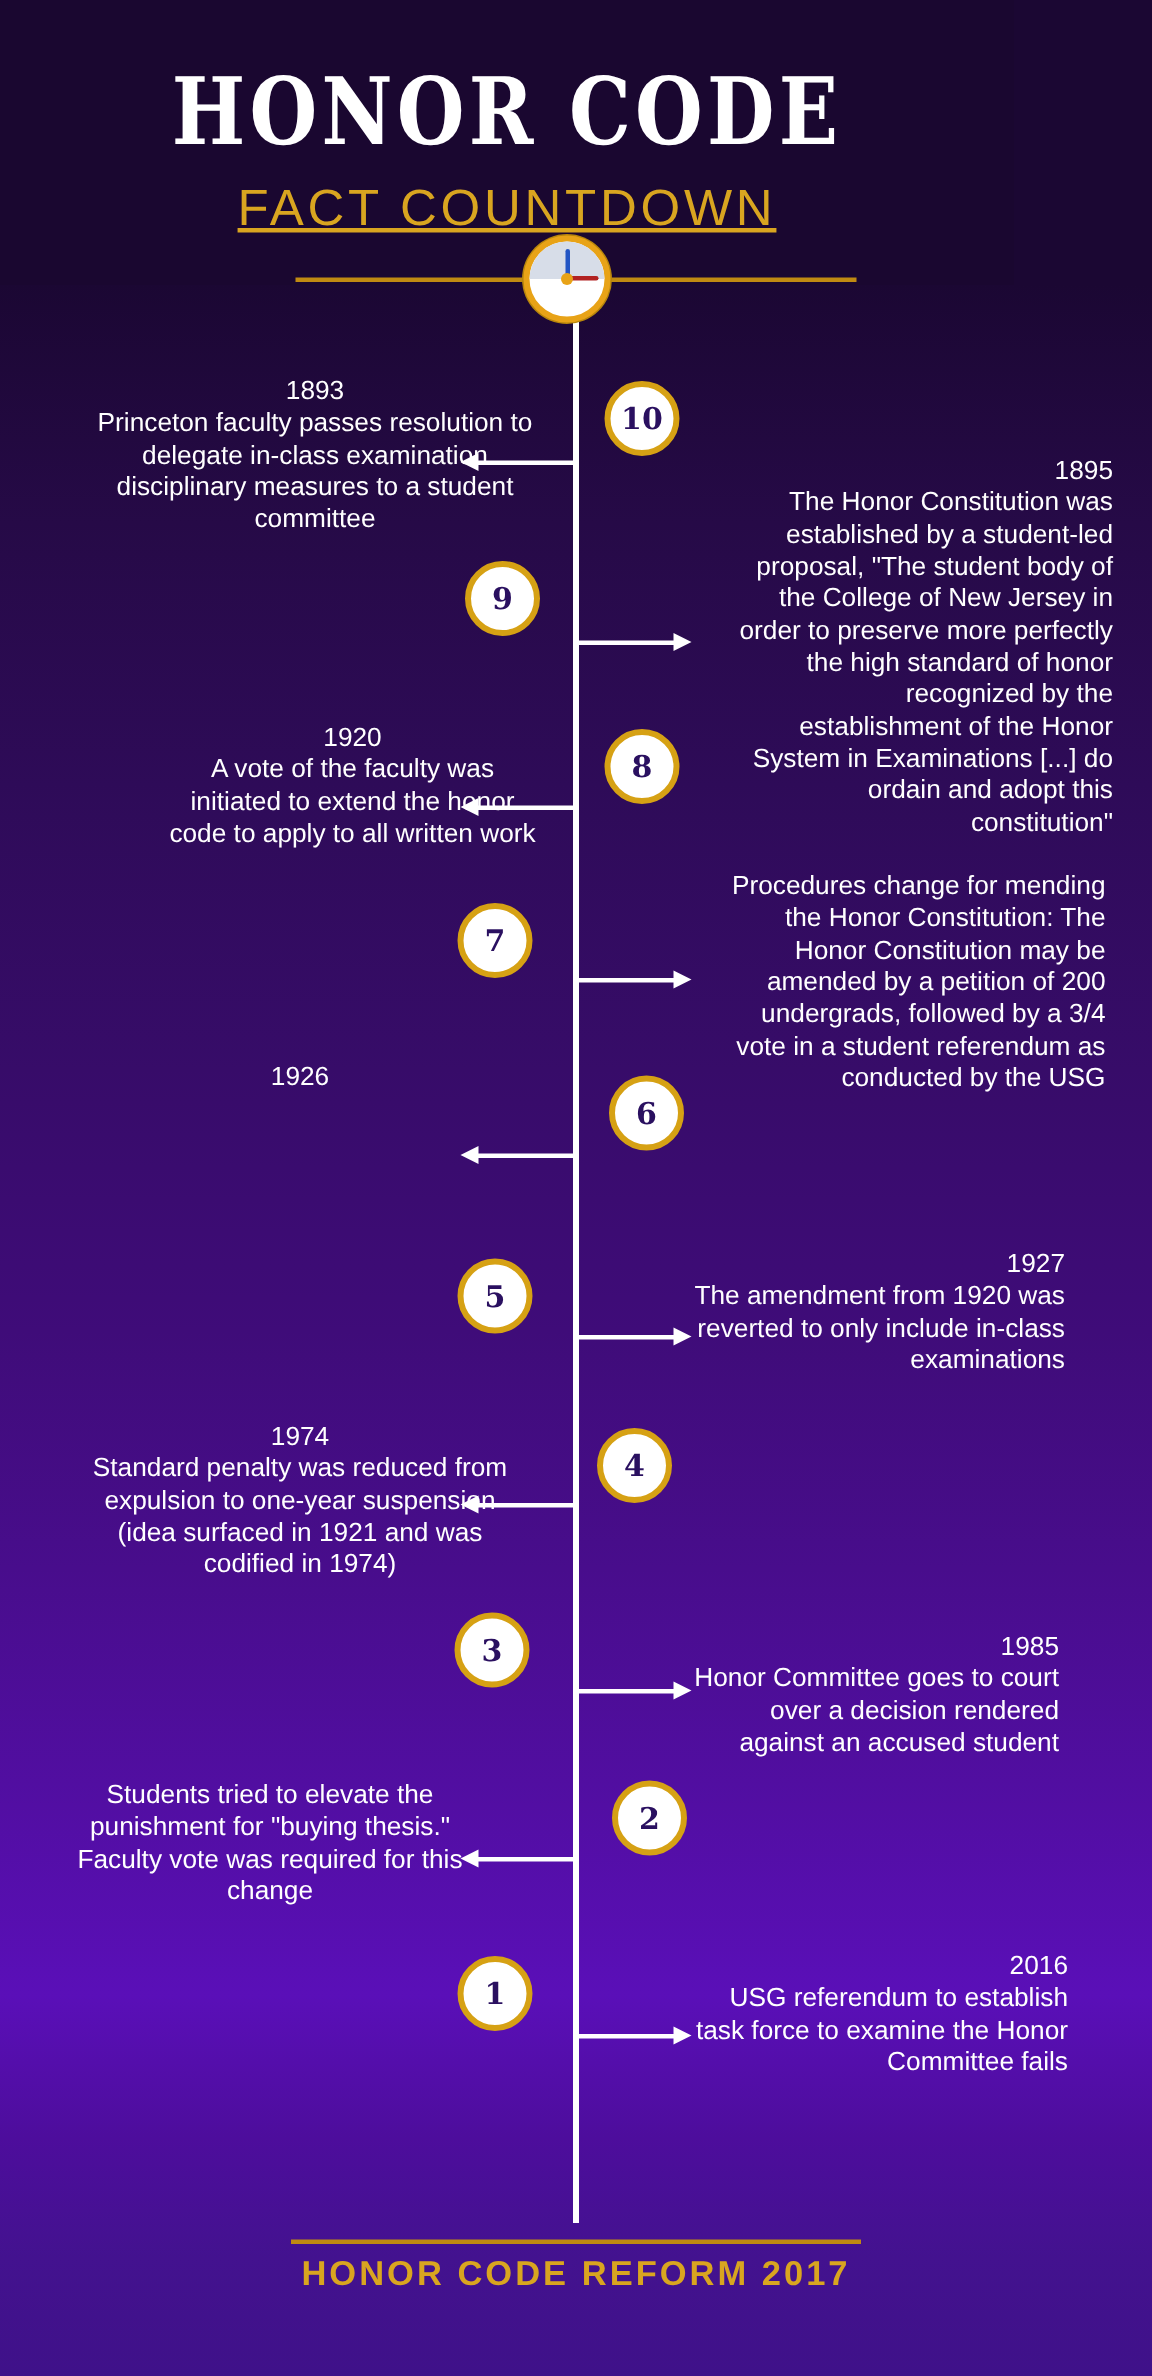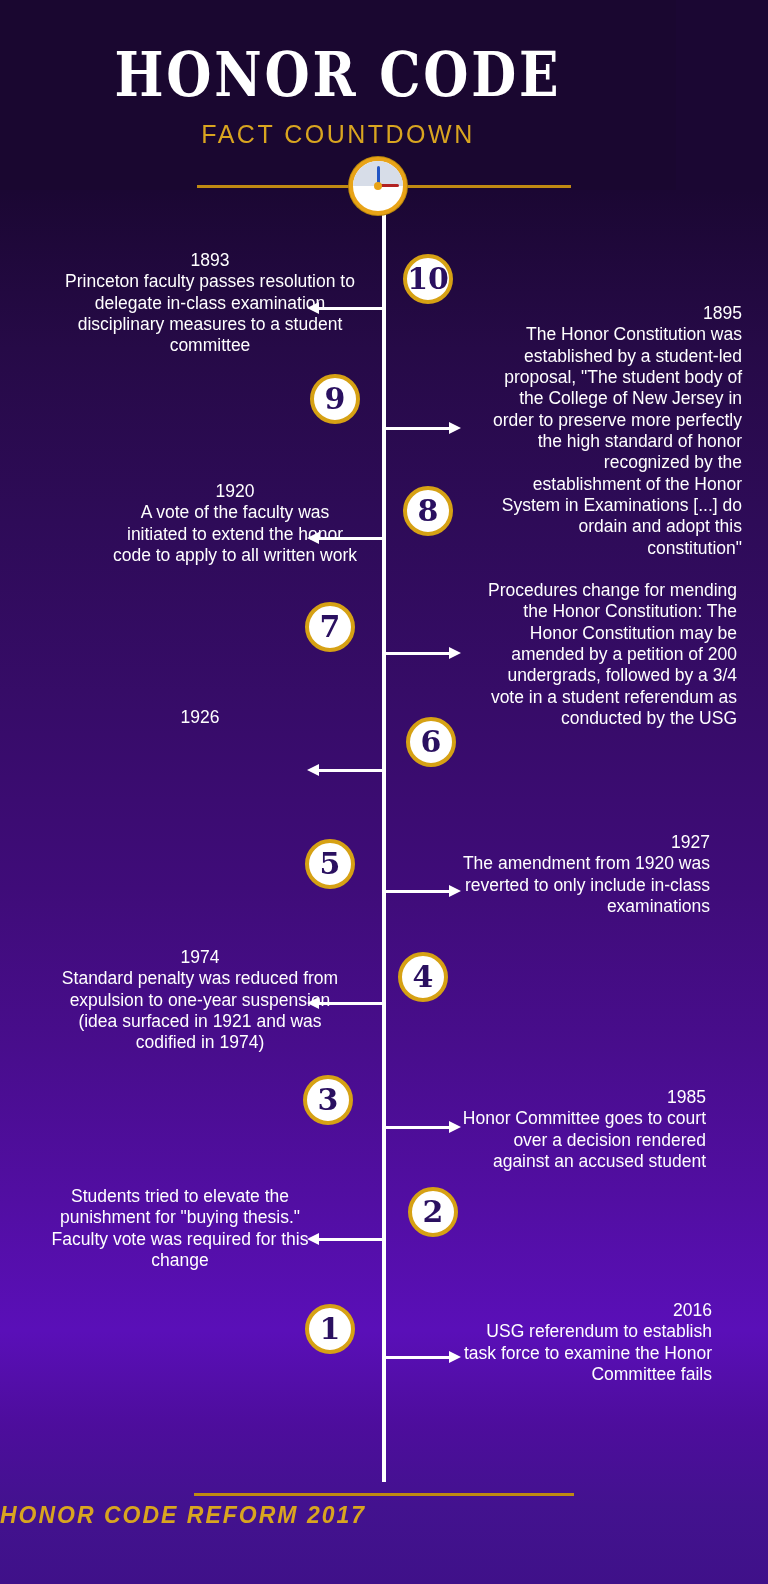--- a/index.html
+++ b/index.html
@@ -39,24 +39,25 @@
     font-weight:700;
     font-size:62px;
     letter-spacing:3px;
     color:#ffffff;
     line-height:1;
     font-stretch:condensed;
     transform:scaleX(0.93);
   }
   .subtitle {
     margin-top:14px;
-    font-size:25px;
+    font-size:34px;
     letter-spacing:2.5px;
     color:#D9A520;
     font-weight:400;
+    text-decoration:underline;
   }
   .gold-rule-top {
     position:absolute;
     left:197px; top:185px;
     width:374px; height:3px;
     background:#C08A12;
   }
   
   .clock {
     position:absolute;
@@ -105,36 +106,36 @@
   }
   .gold-rule-bottom {
     position:absolute;
     left:194px; top:1493px;
     width:380px; height:3px;
     background:#C08A12;
   }
   .footer-text {
     position:absolute;
     left:0; top:1502px; width:768px;
+    text-align:center;
     color:#D9A520;
     font-size:23px;
     letter-spacing:2px;
     font-weight:700;
-    font-style:italic;
   }
   .badge {
     position:absolute;
     width:50px; height:50px;
     border-radius:50%;
     background:#ffffff;
     border:4px solid #D6A114;
     color:#2A1060;
     font-family:"DejaVu Serif", serif;
     font-weight:700;
-    font-size:30px;
+    font-size:20px;
     display:flex; align-items:center; justify-content:center;
     z-index:4;
     line-height:1;
   }
   .arrow {
     position:absolute;
     height:3px;
     background:#ffffff;
     z-index:3;
   }

